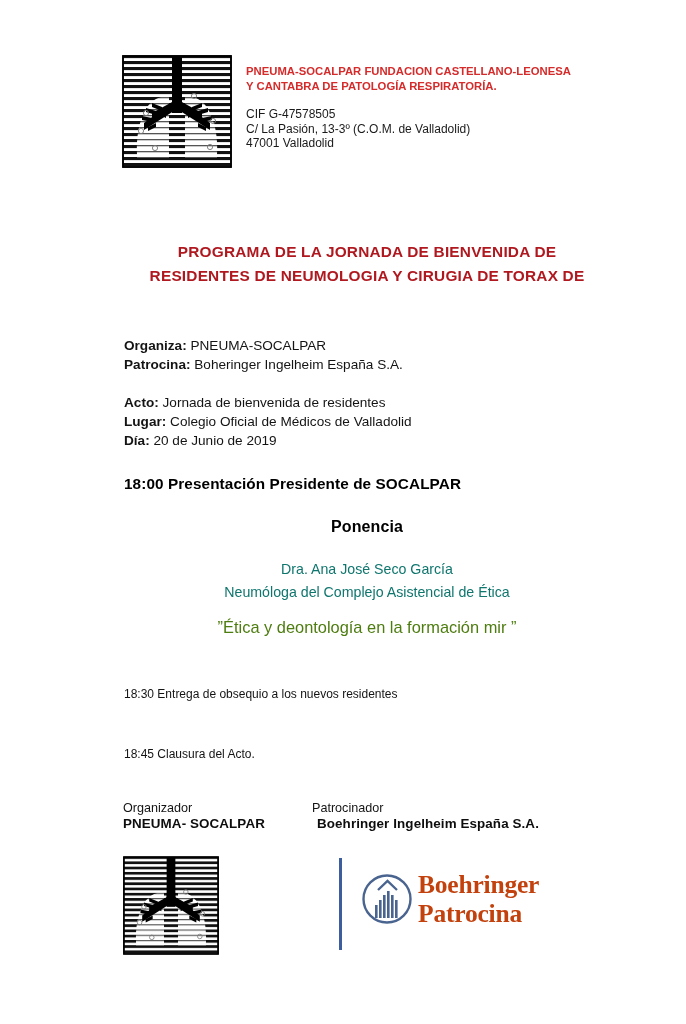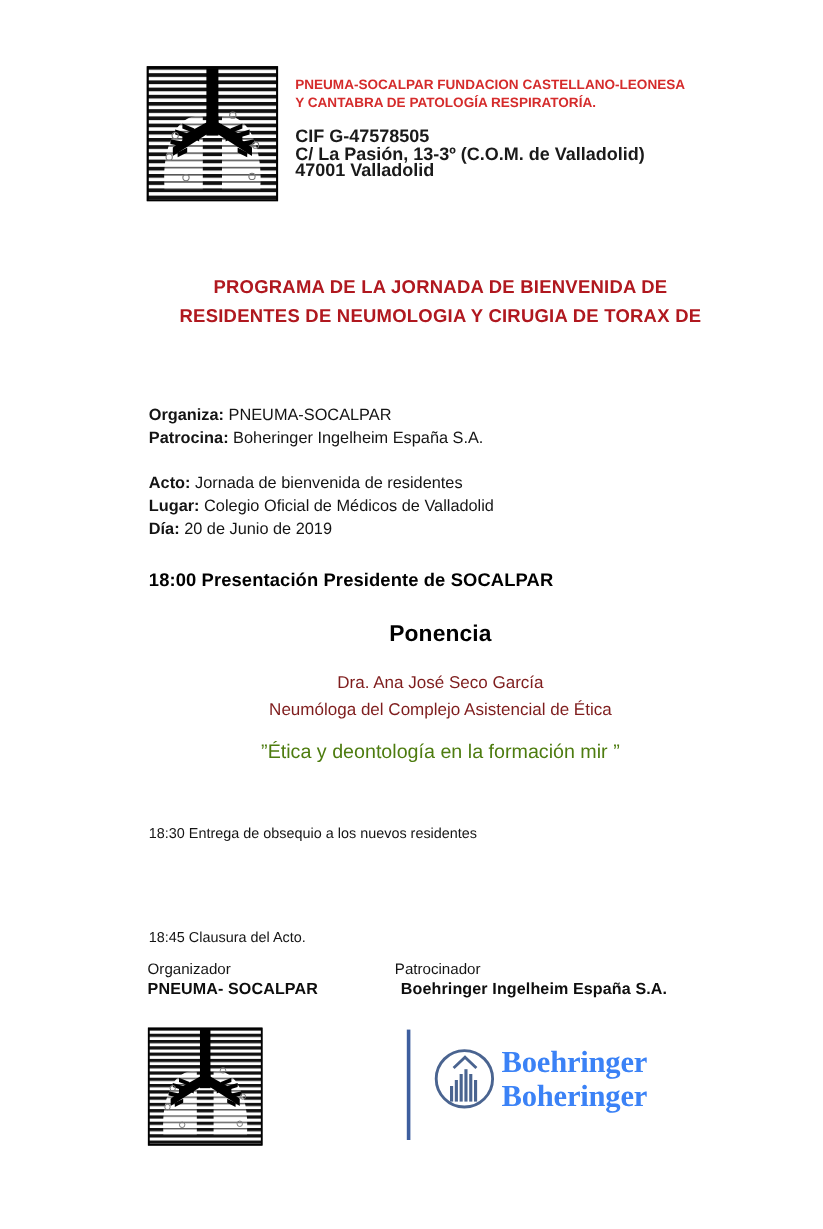--- a/index.html
+++ b/index.html
@@ -53,32 +53,32 @@
   .org-title {
     color: #D52B2B;
     font-weight: bold;
     font-size: 11.3px;
     line-height: 14.5px;
     letter-spacing: 0.0px;
     white-space: nowrap;
   }
   .org-addr {
     margin-top: 14px;
-    font-weight: bold;
-    font-size: 15px;
+    font-weight: normal;
+    font-size: 12px;
     line-height: 14.6px;
     color: #1a1a1a;
     white-space: nowrap;
   }
 
   
   .program-title {
     position: absolute;
     left: 43px;
-    top: 228px;
+    top: 240px;
     width: 600px;
     text-align: center;
     color: #B0181F;
     font-weight: bold;
     font-size: 15.4px;
     line-height: 24.4px;
     letter-spacing: 0.2px;
   }
   .program-title div { white-space: nowrap; }
 
@@ -107,33 +107,33 @@
     letter-spacing: 0.1px;
   }
 
   .ponencia {
     position: absolute;
     left: 43px;
     top: 518px;
     width: 600px;
     text-align: center;
     font-weight: bold;
-    font-size: 19px;
+    font-size: 16px;
     letter-spacing: 0.1px;
   }
 
   .speaker {
     position: absolute;
     left: 43px;
     top: 558px;
     width: 600px;
     text-align: center;
     font-size: 14.2px;
     line-height: 22.6px;
-    color: #7f1d1d;
+    color: #0f766e;
   }
   .speaker div { white-space: nowrap; }
 
   .quote-title {
     position: absolute;
     left: 43px;
     top: 618px;
     width: 600px;
     text-align: center;
     color: #4d7c0f;
@@ -142,34 +142,34 @@
   }
 
   .schedule-line {
     position: absolute;
     left: 100px;
     font-size: 12px;
     color: #141414;
     white-space: nowrap;
   }
   .schedule-1 { top: 687px; }
-  .schedule-2 { top: 774px; }
+  .schedule-2 { top: 747px; }
 
   
   .footer-left {
     position: absolute;
     left: 99px;
     top: 800px;
     font-size: 12.6px;
     line-height: 16.4px;
     white-space: nowrap;
   }
   .footer-right {
     position: absolute;
-    left: 305px;
+    left: 288px;
     top: 800px;
     font-size: 12.6px;
     line-height: 16.4px;
     white-space: nowrap;
   }
   .footer-caption { font-weight: normal; color: #141414; }
   .footer-name {
     font-weight: bold;
     font-size: 13.4px;
     color: #0d0d0d;
@@ -210,21 +210,21 @@
   }
   .bi-mark svg { display: block; width: 100%; height: 100%; }
   .bi-wordmark {
     position: absolute;
     left: 82px;
     top: 13px;
     font-family: "Liberation Serif", serif;
     font-weight: bold;
     font-size: 25.5px;
     line-height: 28.5px;
-    color: #3b82f6;
+    color: #c2410c;
     letter-spacing: -0.2px;
   }
   .bi-wordmark div { white-space: nowrap; }
 </style>
 </head>
 <body>
 
 <div class="page">
 
   <div class="header-block">
@@ -397,17 +397,17 @@
           <rect x="22" y="22" width="2.6" height="23"></rect>
           <rect x="26" y="18" width="2.6" height="27"></rect>
           <rect x="30" y="22" width="2.6" height="23"></rect>
           <rect x="34" y="27" width="2.6" height="18"></rect>
         </g>
         <path d="M17,17 L26.5,8 L36,17" fill="none" stroke="#4A6490" stroke-width="2.4" stroke-linejoin="miter"></path>
       </svg>
     </div>
     <div class="bi-wordmark">
       <div>Boehringer</div>
-      <div>Boheringer</div>
+      <div>Patrocina</div>
     </div>
   </div>
 
 </div>
 
 </body></html>

